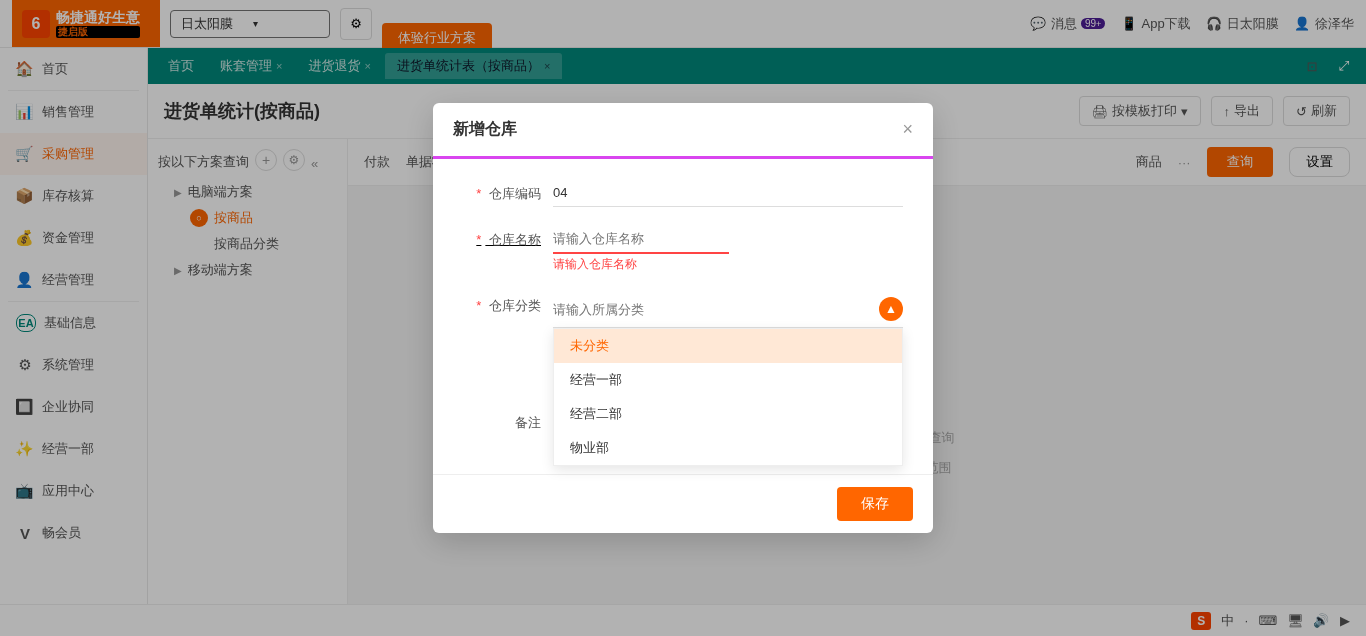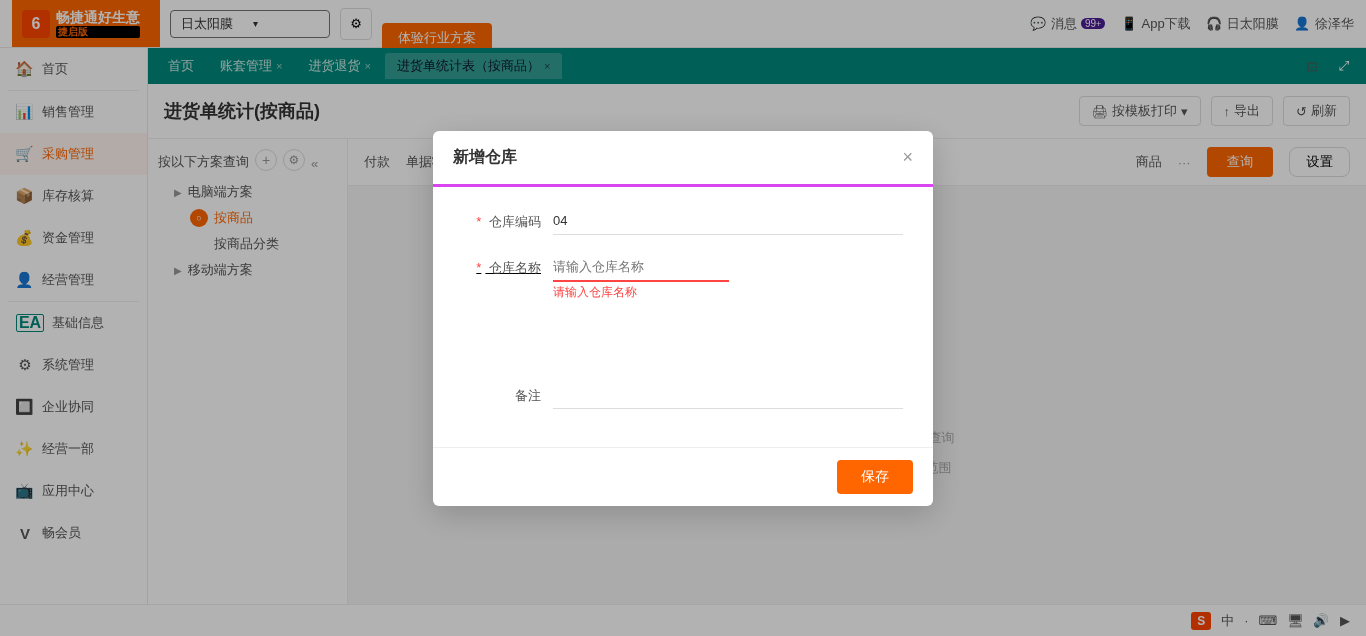--- a/index.html
+++ b/index.html
@@ -273,21 +273,21 @@
     <div class="sidebar-item">
       <span class="sidebar-icon">💰</span>
       <span>资金管理</span>
     </div>
     <div class="sidebar-item">
       <span class="sidebar-icon">👤</span>
       <span>经营管理</span>
     </div>
     <div class="sidebar-divider"></div>
     <div class="sidebar-item">
-      <span class="sidebar-icon" style="font-size:16px;font-weight:bold;color:#00897b;border:1px solid #00897b;border-radius:2px;width:28px;height:18px;">EA</span>
+      <span class="sidebar-icon" style="font-size:11px;font-weight:bold;color:#00897b;border:1px solid #00897b;border-radius:8px;width:20px;height:18px;">EA</span>
       <span>基础信息</span>
     </div>
     <div class="sidebar-item">
       <span class="sidebar-icon">⚙</span>
       <span>系统管理</span>
     </div>
     <div class="sidebar-item">
       <span class="sidebar-icon">🔲</span>
       <span>企业协同</span>
     </div>
@@ -435,20 +435,39 @@
             <span class="required">*</span>
             <span>仓库名称</span>
           </label>
           <div class="input-wrapper">
             <input type="text" class="form-input error-input" style="flex: 1 1 0%; width: 100%; border-top: none; border-right: none; border-left: none; border-image: initial; border-bottom: 2px solid rgb(255, 68, 68); padding: 6px 0px; font-size: 13px; outline: none;" placeholder="请输入仓库名称">
           </div>
         </div>
         <div style="margin-left:90px;color:#ff4444;font-size:12px;margin-top:2px;">请输入仓库名称</div>
       </div>
 
+      <div class="form-row" style="position:relative;">
+        <label class="form-label">
+          <span class="required">*</span>
+          <span>仓库分类</span>
+        </label>
+        <div class="input-wrapper" style="flex:1;position:relative;">
+          <div class="dropdown-trigger">
+            <input type="text" placeholder="请输入所属分类" style="border: none; outline: none; flex: 1 1 0%; font-size: 13px; width: calc(100% - 28px);">
+            <div class="dropdown-arrow">▲</div>
+          </div>
+
+          <div class="dropdown-list" style="position:absolute;top:100%;left:0;right:0;background:#fff;border:1px solid #eee;box-shadow:0 4px 12px rgba(0,0,0,0.1);z-index:200;min-width:280px;">
+            <div class="dropdown-item selected">未分类</div>
+            <div class="dropdown-item">经营一部</div>
+            <div class="dropdown-item">经营二部</div>
+            <div class="dropdown-item">物业部</div>
+          </div>
+        </div>
+      </div>
 
       <div class="form-row" style="margin-top:80px;">
         <label class="form-label">备注</label>
         <input type="text" class="form-input" style="flex: 1 1 0%; border-top: none; border-right: none; border-left: none; border-image: initial; border-bottom: 1px solid rgb(221, 221, 221); padding: 6px 0px; font-size: 13px; outline: none;">
       </div>
     </div>
 
     <div class="modal-footer">
       <button class="btn-save">保存</button>
     </div>

